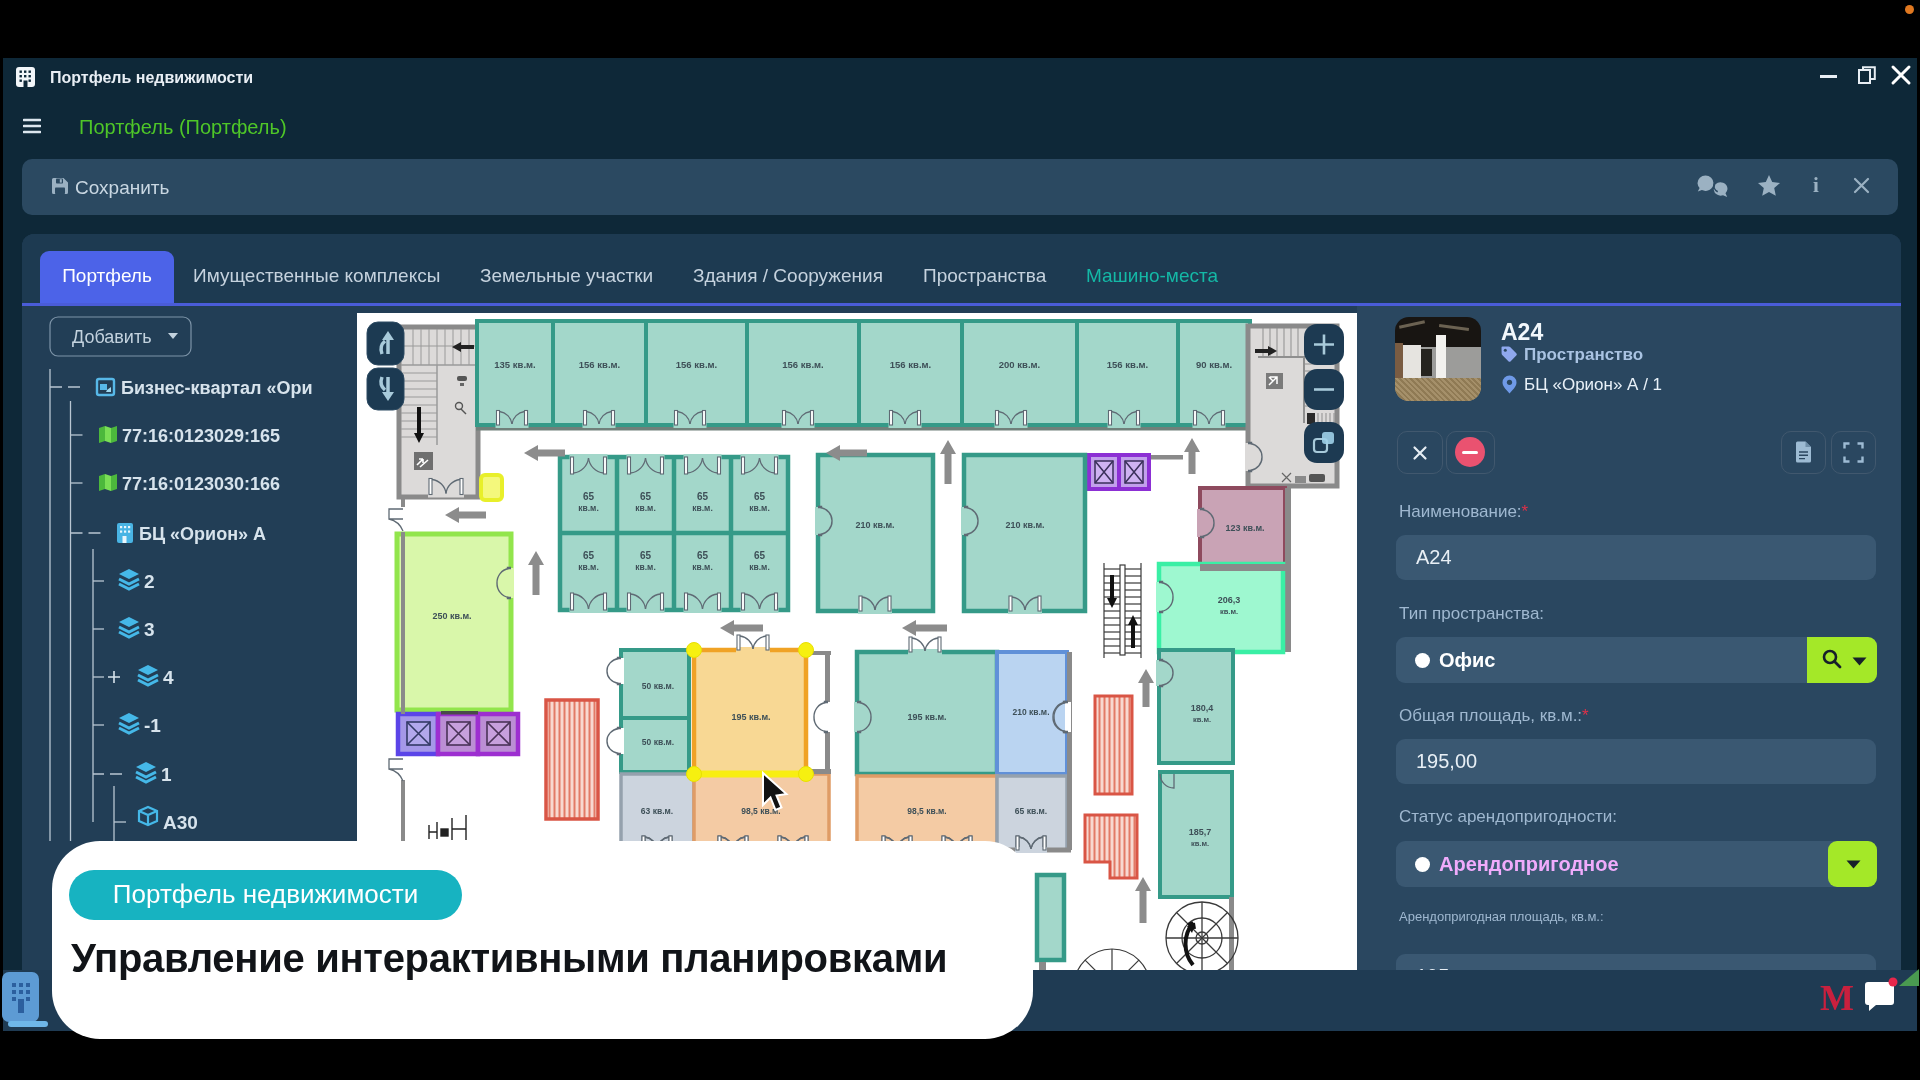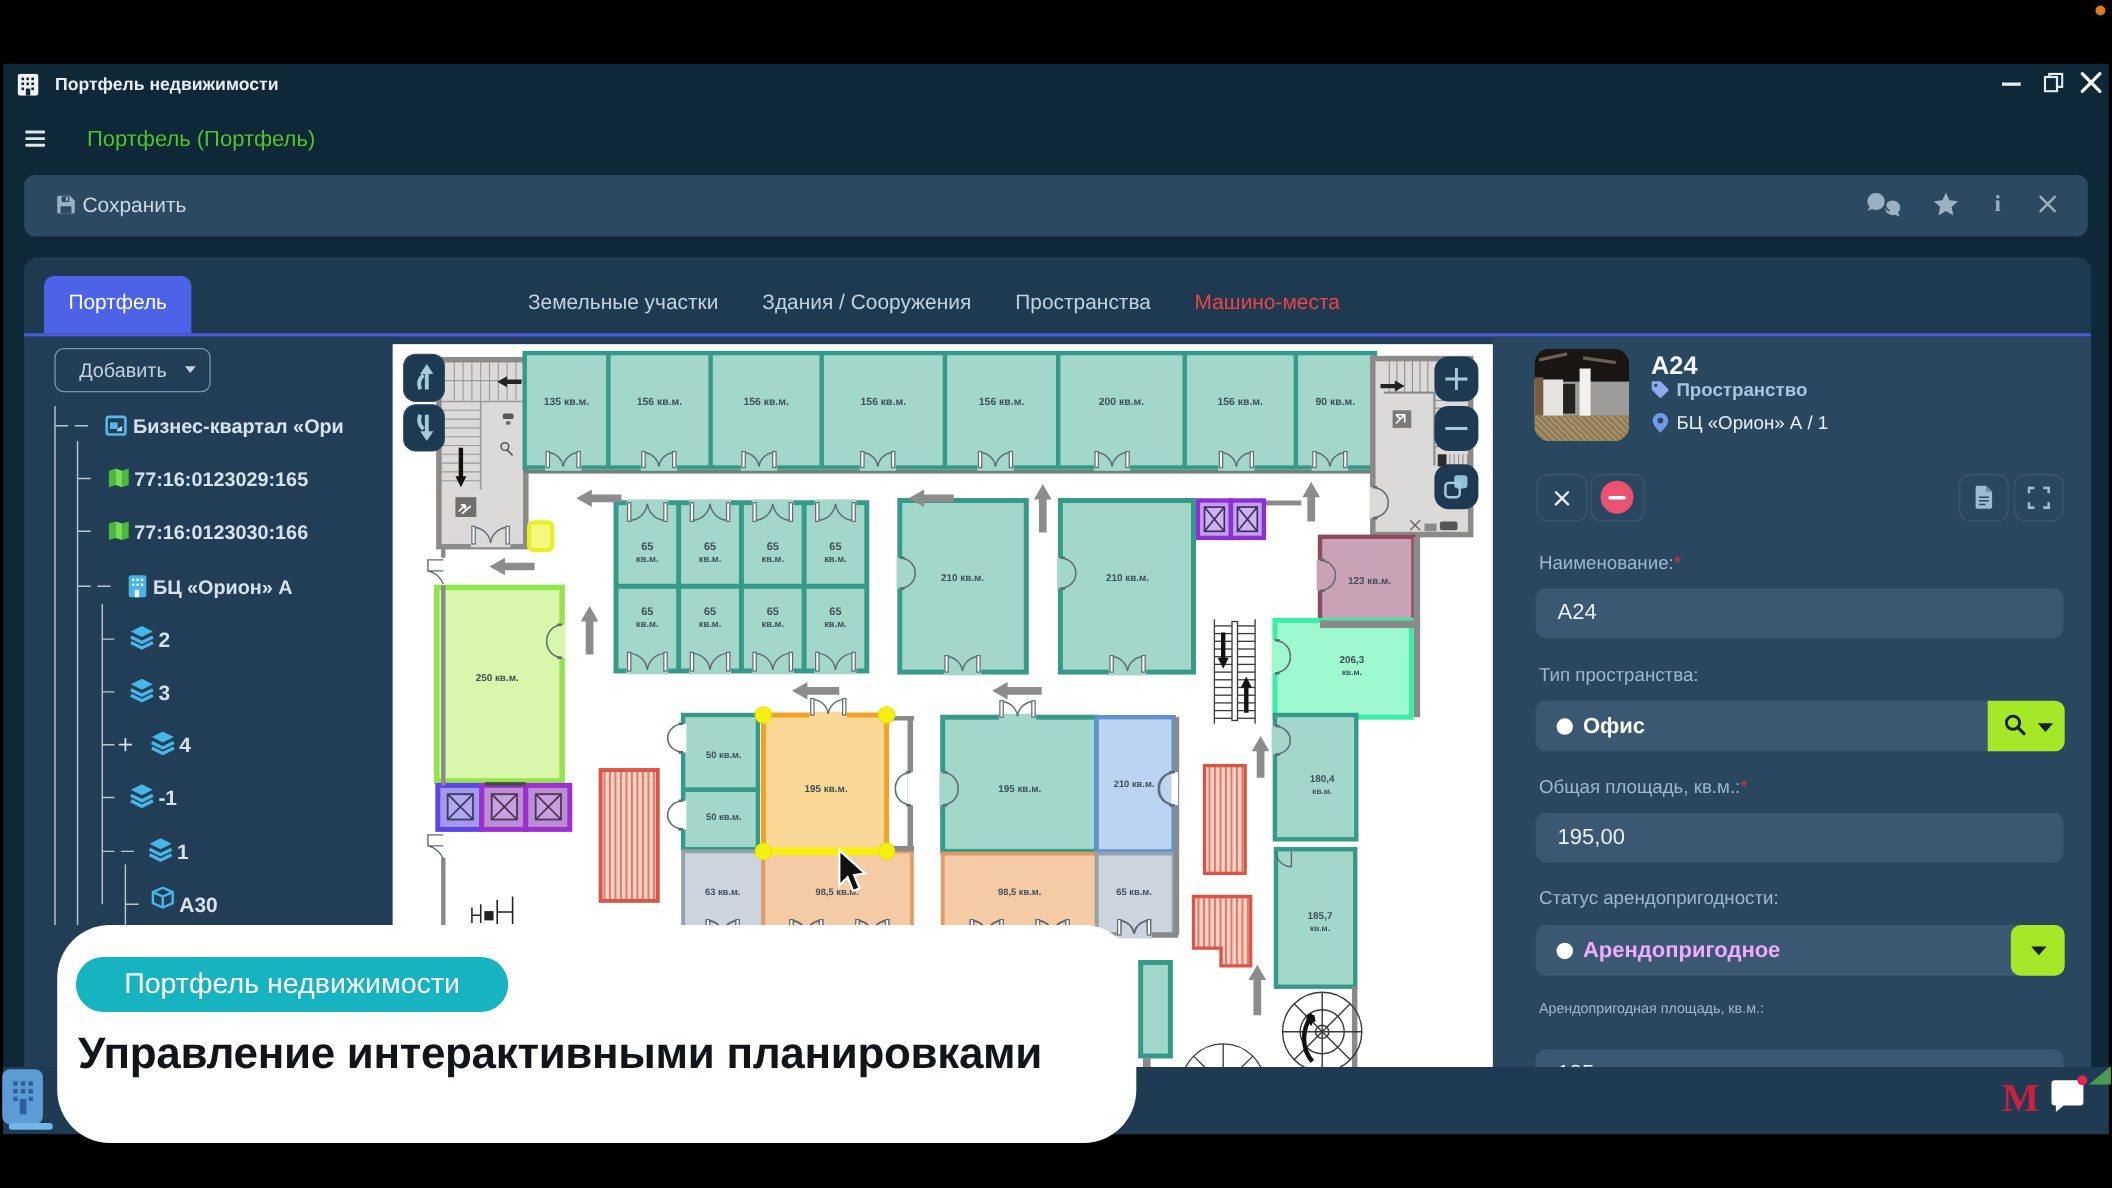--- a/index.html
+++ b/index.html
@@ -73,24 +73,25 @@
     <svg class="abs" style="left:1850px; top:119px;" width="17" height="17" viewBox="0 0 17 17">
       <path d="M2 2 L15 15 M15 2 L2 15" stroke="#9bb1c2" stroke-width="2.2" stroke-linecap="round"></path>
     </svg>
 
     <div class="abs" style="left:19px; top:176px; width:1879px; height:736px; background:#223e56; border-radius:12px 12px 0 0;"></div>
 
     <div class="abs" style="left:19px; top:176px; width:1879px; height:69px; background:#1d3a51; border-radius:12px 12px 0 0;"></div>
 
     <div class="abs" style="left:37px; top:193px; width:134px; height:52px; background:#4c63e8; border-radius:9px 9px 0 0; color:#fff; font-size:19px; text-align:center; line-height:50px;">Портфель</div>
 
+    <div class="abs" style="left:190px; top:193px; height:52px; color:#c5d2de; font-size:19px; line-height:50px;">Имущественные комплексы</div>
     <div class="abs" style="left:477px; top:193px; height:52px; color:#c5d2de; font-size:19px; line-height:50px;">Земельные участки</div>
     <div class="abs" style="left:690px; top:193px; height:52px; color:#c5d2de; font-size:19px; line-height:50px;">Здания / Сооружения</div>
     <div class="abs" style="left:920px; top:193px; height:52px; color:#c5d2de; font-size:19px; line-height:50px;">Пространства</div>
-    <div class="abs" style="left:1083px; top:193px; height:52px; color:#ef4444; font-size:19px; line-height:50px;">Машино-места</div>
+    <div class="abs" style="left:1083px; top:193px; height:52px; color:#14b8a6; font-size:19px; line-height:50px;">Машино-места</div>
 
     <div class="abs" style="left:19px; top:245px; width:1879px; height:3px; background:#4a5cd8;"></div>
 
     <div id="treepanel" class="abs" style="left:19px; top:248px; width:338px; height:664px; background:#223e56;"></div>
     <svg class="abs" style="left:19px; top:248px;" width="338" height="664" viewBox="0 0 338 664" font-family="Liberation Sans, sans-serif">
 
       <g>
         <rect x="28" y="11" width="141" height="39" rx="8" fill="none" stroke="#7d94a8" stroke-width="1.2"></rect>
         <text x="50" y="37" font-size="18" fill="#c3d2de">Добавить</text>
         <path d="M146,27 l10,0 l-5,6 z" fill="#c3d2de"></path>

